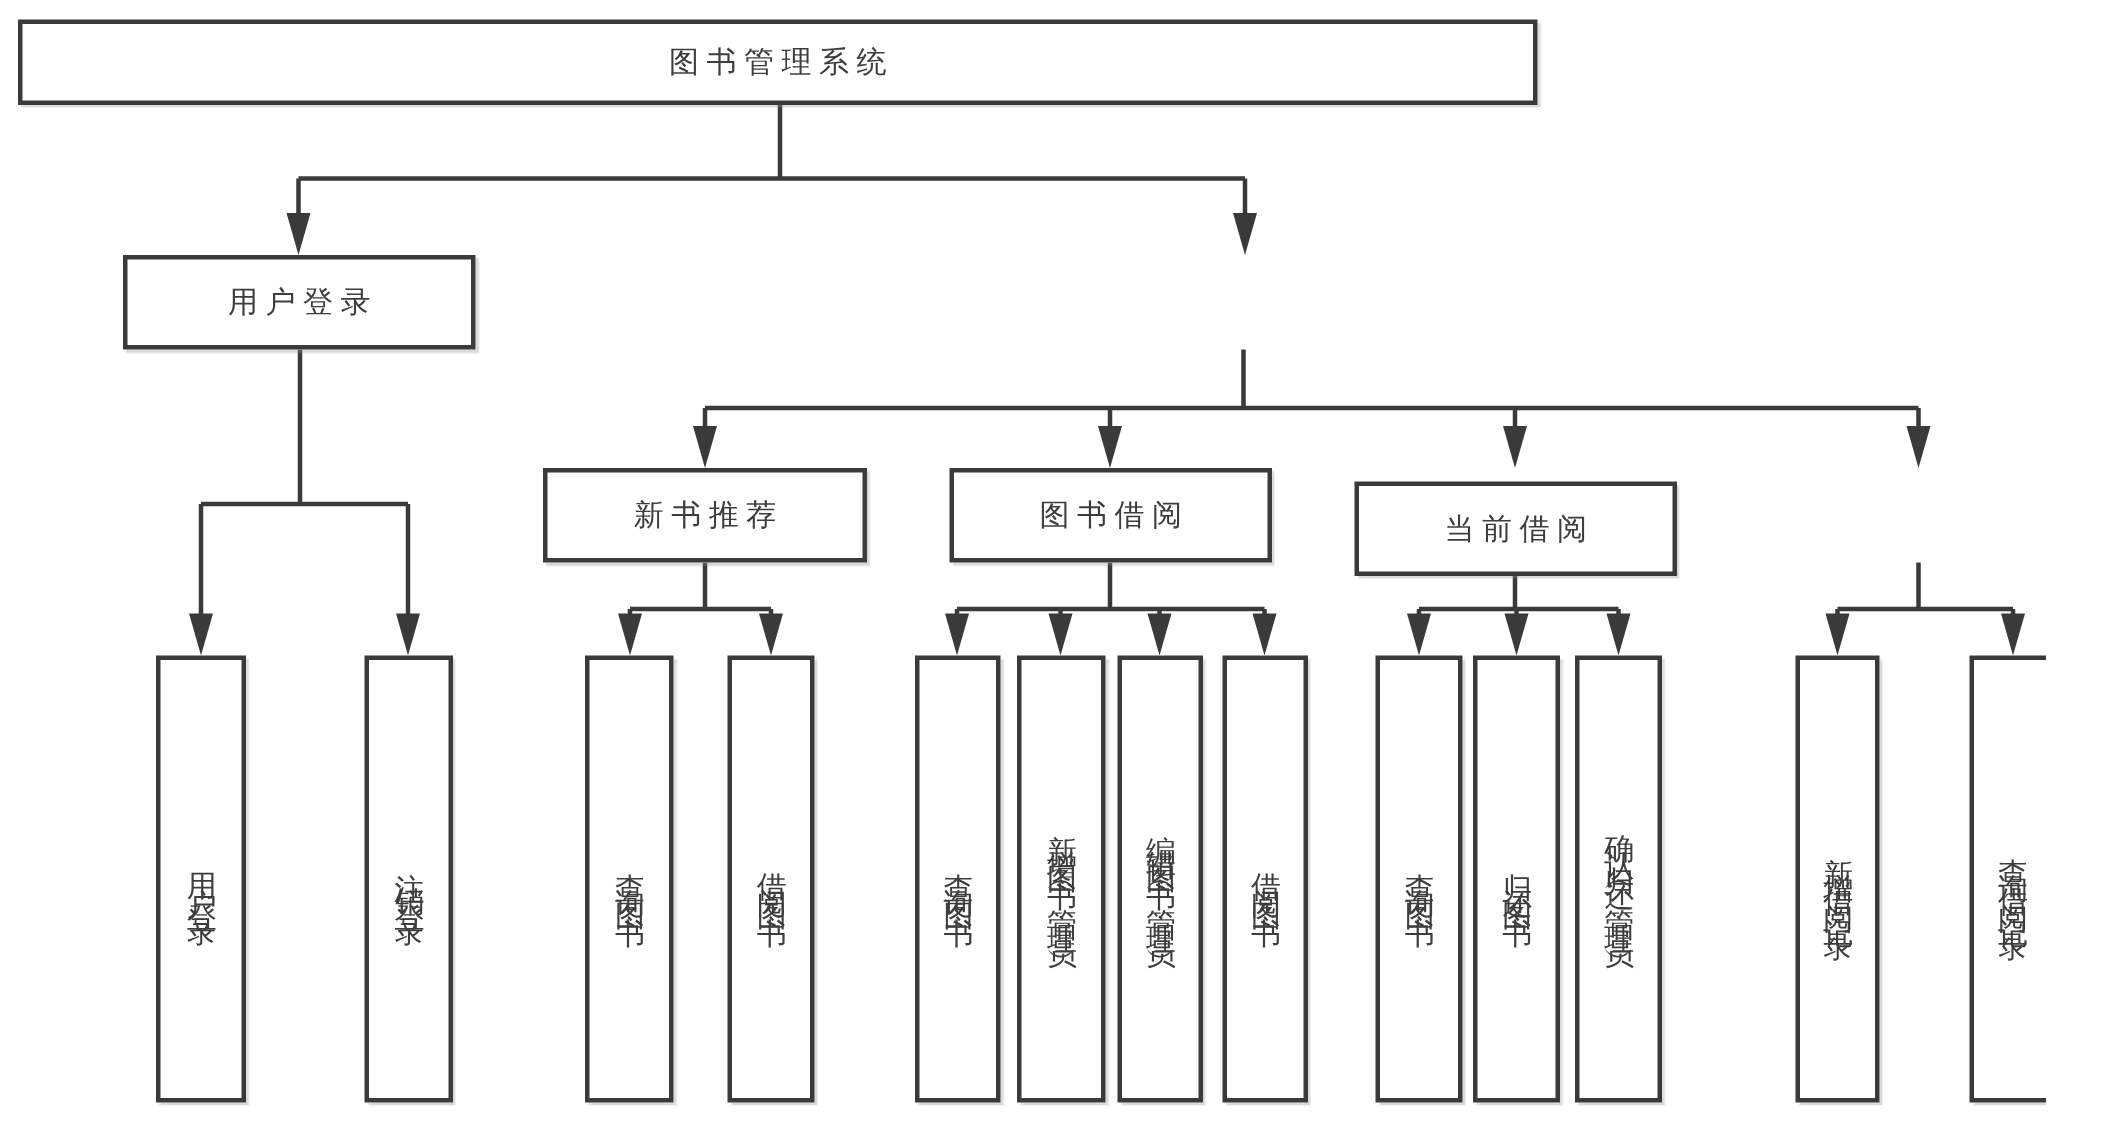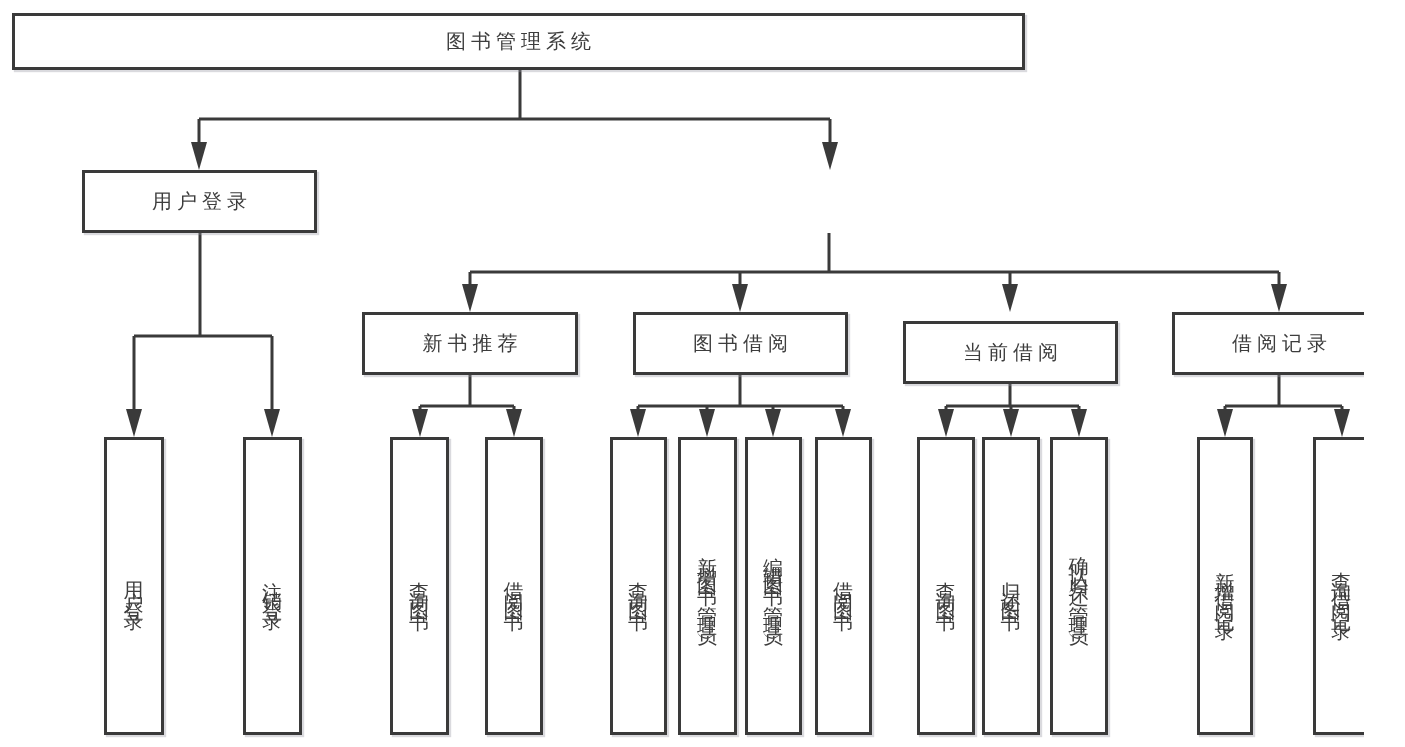--- a/index.html
+++ b/index.html
@@ -104,23 +104,20 @@
 
   <div class="box" style="left:362px; top:312px; width:216px; height:63px;align-items:center;">
     <span class="hlabel">新书推荐</span>
   </div>
   <div class="box" style="left:633px; top:312px; width:215px; height:63px;">
     <span class="hlabel">图书借阅</span>
   </div>
   <div class="box" style="left:903px; top:321px; width:215px; height:63px;">
     <span class="hlabel">当前借阅</span>
   </div>
-  <div class="box" style="left:1172px; top:312px; width:215px; height:63px;">
-    <span class="hlabel">借阅记录</span>
-  </div>
 
   <div class="box" style="left:104px; top:437px; width:60px; height:298px;">
     <span class="vlabel">用户登录</span>
   </div>
   <div class="box" style="left:243px; top:437px; width:59px; height:298px;">
     <span class="vlabel">注销登录</span>
   </div>
 
   <div class="box" style="left:390px; top:437px; width:59px; height:298px;">
     <span class="vlabel">查询图书</span>

